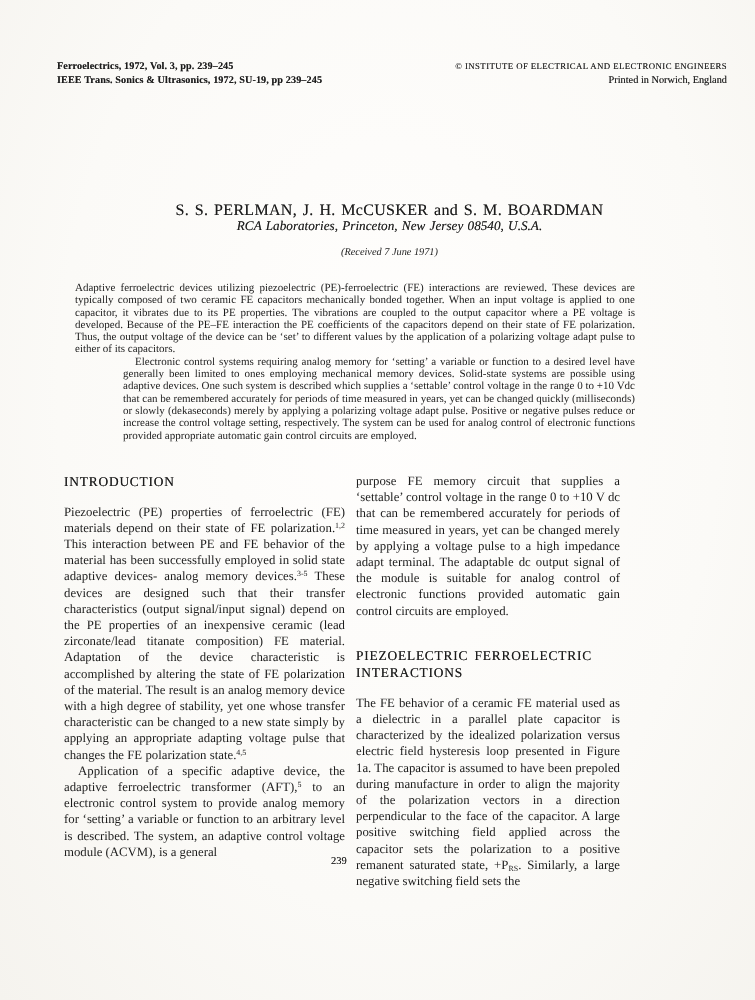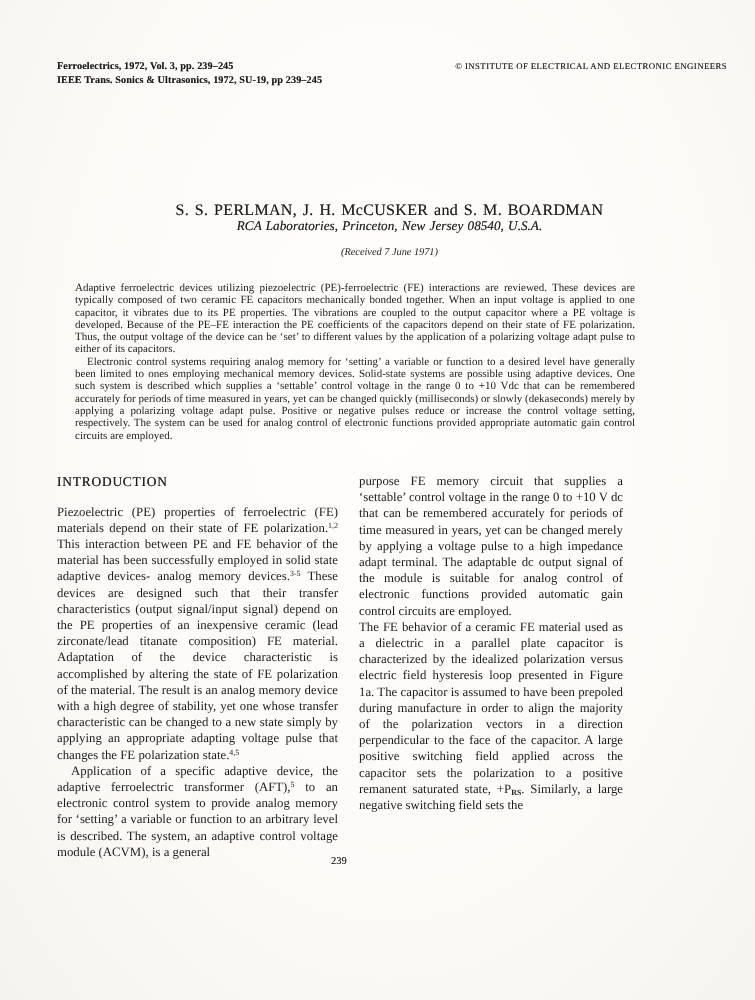--- a/index.html
+++ b/index.html
@@ -82,68 +82,69 @@
   
   .abstract {
     position: absolute;
     top: 282px; left: 75px;
     width: 560px;
     font-size: 11px;
     line-height: 12.3px;
     text-align: justify;
   }
   .abstract p { margin: 0; }
-  .abstract p + p { text-indent: 12px; }
+  .abstract p + p { text-indent: 12px; margin-left: 48px; }
 
   
   .body-columns {
     position: absolute;
-    top: 473px; left: 57px;
+    top: 473px; left: 64px;
     display: flex;
-    gap: 21px;
+    gap: 11px;
   }
   .col { text-align: justify; font-size: 12.8px; line-height: 16.2px; }
   .col-left  { width: 281px; }
   .col-right { width: 264px; }
   .col p { margin: 0; }
   .col p.indent { text-indent: 14px; }
   .section-heading {
     font-size: 13.4px;
     font-weight: normal;
     letter-spacing: 0.8px;
     word-spacing: 2px;
     margin: 0 0 13px 0;
     text-align: left;
     line-height: 17.5px;
     text-shadow: 0 0 0.6px rgba(20,20,20,0.7);
   }
   .section-heading.spaced { margin-top: 28px; margin-bottom: 13px; }
 
   sup { font-size: 62%; line-height: 0; vertical-align: 0.45em; letter-spacing: 0; }
-  sub { font-size: 62%; line-height: 0; vertical-align: -0.25em; font-weight: bold; }
+  sub { font-size: 62%; line-height: 0; vertical-align: -0.25em; }
 
   
   .page-number {
     position: absolute;
     top: 856px; left: 331px;
     font-size: 10.5px;
   }
 </style>
 </head>
 <body>
 
 <div class="page">
 
   <div class="header-row">
     <div class="journal-ref ink">
       <div>Ferroelectrics, 1972, Vol. 3, pp. 239–245</div>
       <div>IEEE Trans. Sonics &amp; Ultrasonics, 1972, SU-19, pp 239–245</div>
     </div>
     <div class="copyright-block ink">
       <div class="copyright-line">© INSTITUTE OF ELECTRICAL AND ELECTRONIC ENGINEERS</div>
+      <div class="printed-line">Printed in Norwich, England</div>
     </div>
   </div>
 
 
   <div class="authors-line ink">S. S. PERLMAN, J. H. McCUSKER and S. M. BOARDMAN</div>
   <div class="affiliation-line ink">RCA Laboratories, Princeton, New Jersey 08540, U.S.A.</div>
   <div class="received-line">(Received 7 June 1971)</div>
 
   <div class="abstract">
     <p>Adaptive ferroelectric devices utilizing piezoelectric (PE)-ferroelectric (FE) interactions are reviewed. These devices are typically composed of two ceramic FE capacitors mechanically bonded together. When an input voltage is applied to one capacitor, it vibrates due to its PE properties. The vibrations are coupled to the output capacitor where a PE voltage is developed. Because of the PE–FE interaction the PE coefficients of the capacitors depend on their state of FE polarization. Thus, the output voltage of the device can be ‘set’ to different values by the application of a polarizing voltage adapt pulse to either of its capacitors.</p>
@@ -151,19 +152,20 @@
   </div>
 
   <div class="body-columns">
     <div class="col col-left">
       <h2 class="section-heading">INTRODUCTION</h2>
       <p>Piezoelectric (PE) properties of ferroelectric (FE) materials depend on their state of FE polarization.<sup>1,2</sup> This interaction between PE and FE behavior of the material has been successfully employed in solid state adaptive devices- analog memory devices.<sup>3-5</sup> These devices are designed such that their transfer characteristics (output signal/input signal) depend on the PE properties of an inexpensive ceramic (lead zirconate/lead titanate composition) FE material. Adaptation of the device characteristic is accomplished by altering the state of FE polarization of the material. The result is an analog memory device with a high degree of stability, yet one whose transfer characteristic can be changed to a new state simply by applying an appropriate adapting voltage pulse that changes the FE polarization state.<sup>4,5</sup></p>
       <p class="indent">Application of a specific adaptive device, the adaptive ferroelectric transformer (AFT),<sup>5</sup> to an electronic control system to provide analog memory for ‘setting’ a variable or function to an arbitrary level is described. The system, an adaptive control voltage module (ACVM), is a general</p>
     </div>
     <div class="col col-right">
       <p>purpose FE memory circuit that supplies a ‘settable’ control voltage in the range 0 to +10 V dc that can be remembered accurately for periods of time measured in years, yet can be changed merely by applying a voltage pulse to a high impedance adapt terminal. The adaptable dc output signal of the module is suitable for analog control of electronic functions provided automatic gain control circuits are employed.</p>
+      <h2 class="section-heading spaced">PIEZOELECTRIC FERROELECTRIC INTERACTIONS</h2>
       <p>The FE behavior of a ceramic FE material used as a dielectric in a parallel plate capacitor is characterized by the idealized polarization versus electric field hysteresis loop presented in Figure 1a. The capacitor is assumed to have been prepoled during manufacture in order to align the majority of the polarization vectors in a direction perpendicular to the face of the capacitor. A large positive switching field applied across the capacitor sets the polarization to a positive remanent saturated state, +P<sub>RS</sub>. Similarly, a large negative switching field sets the</p>
     </div>
   </div>
 
   <div class="page-number ink">239</div>
 
 </div>
 
 </body></html>

